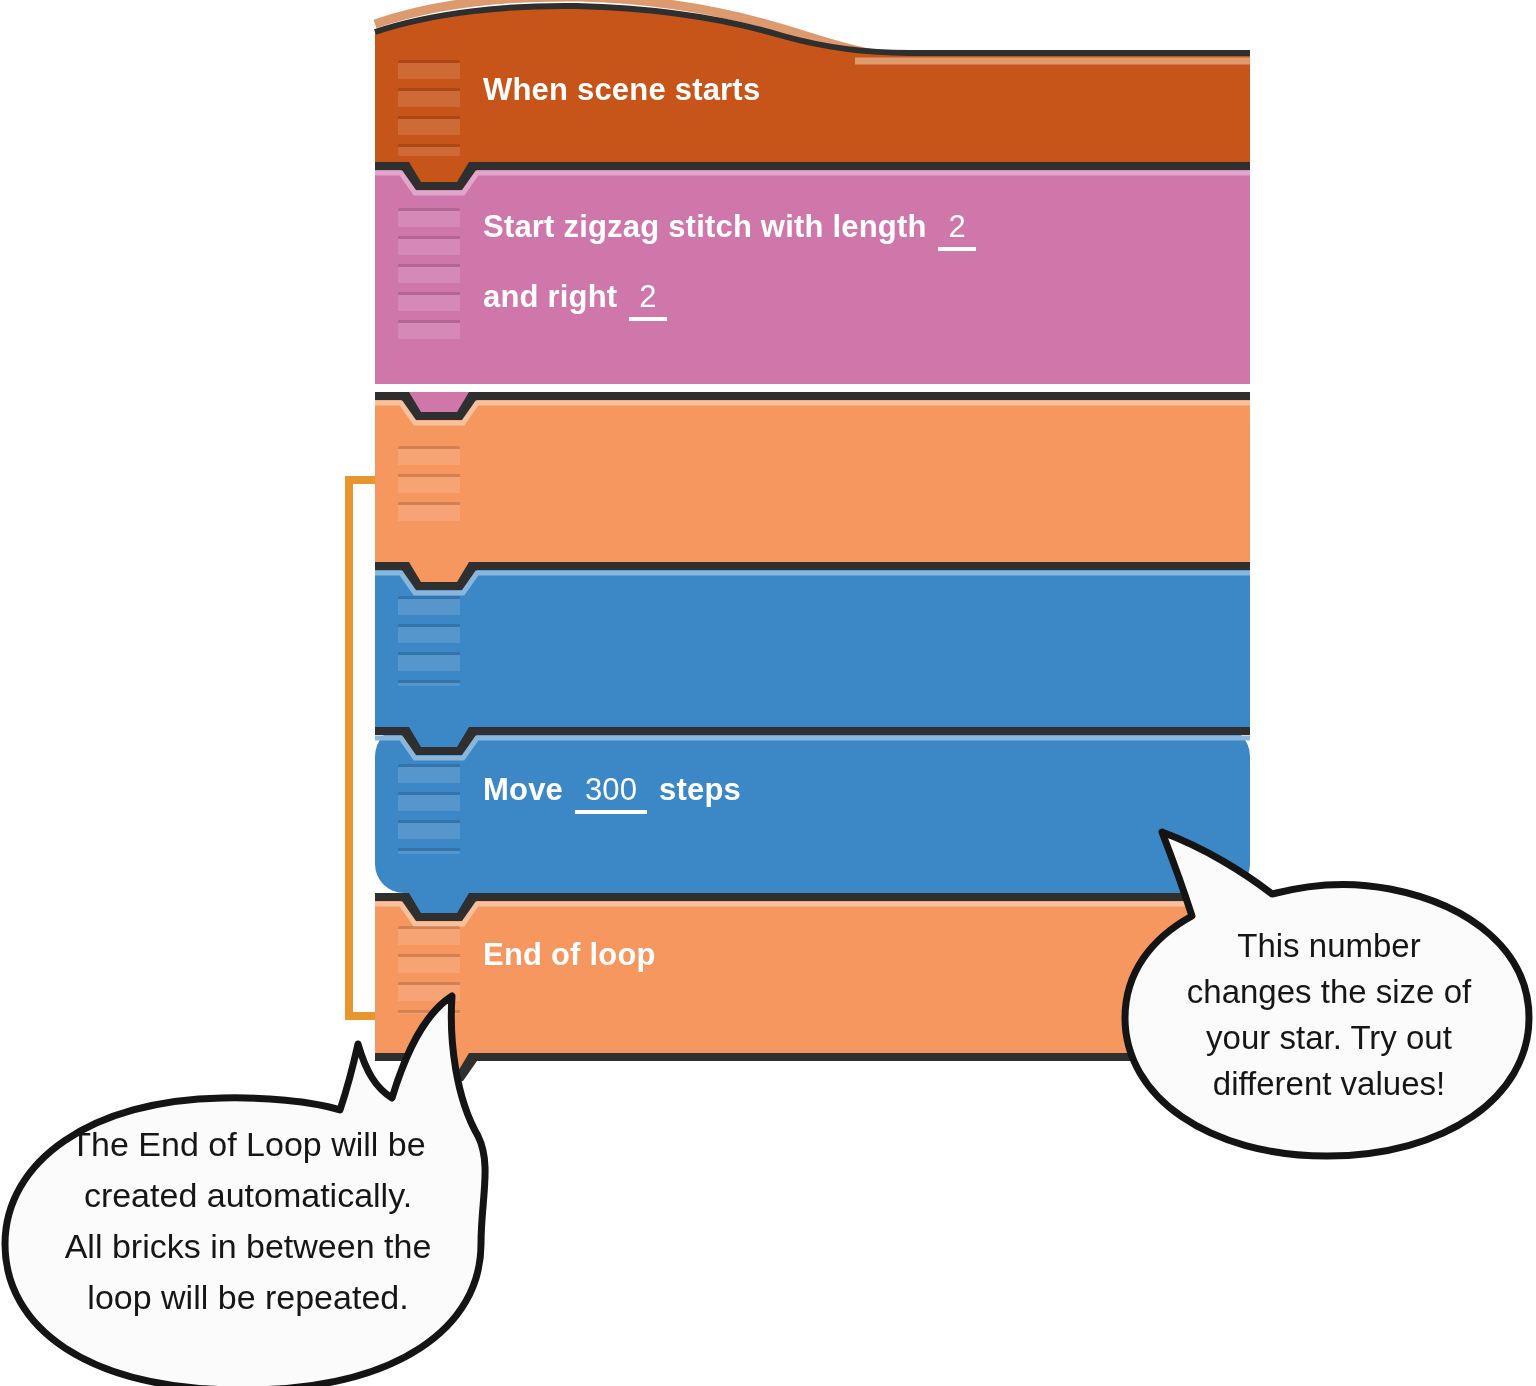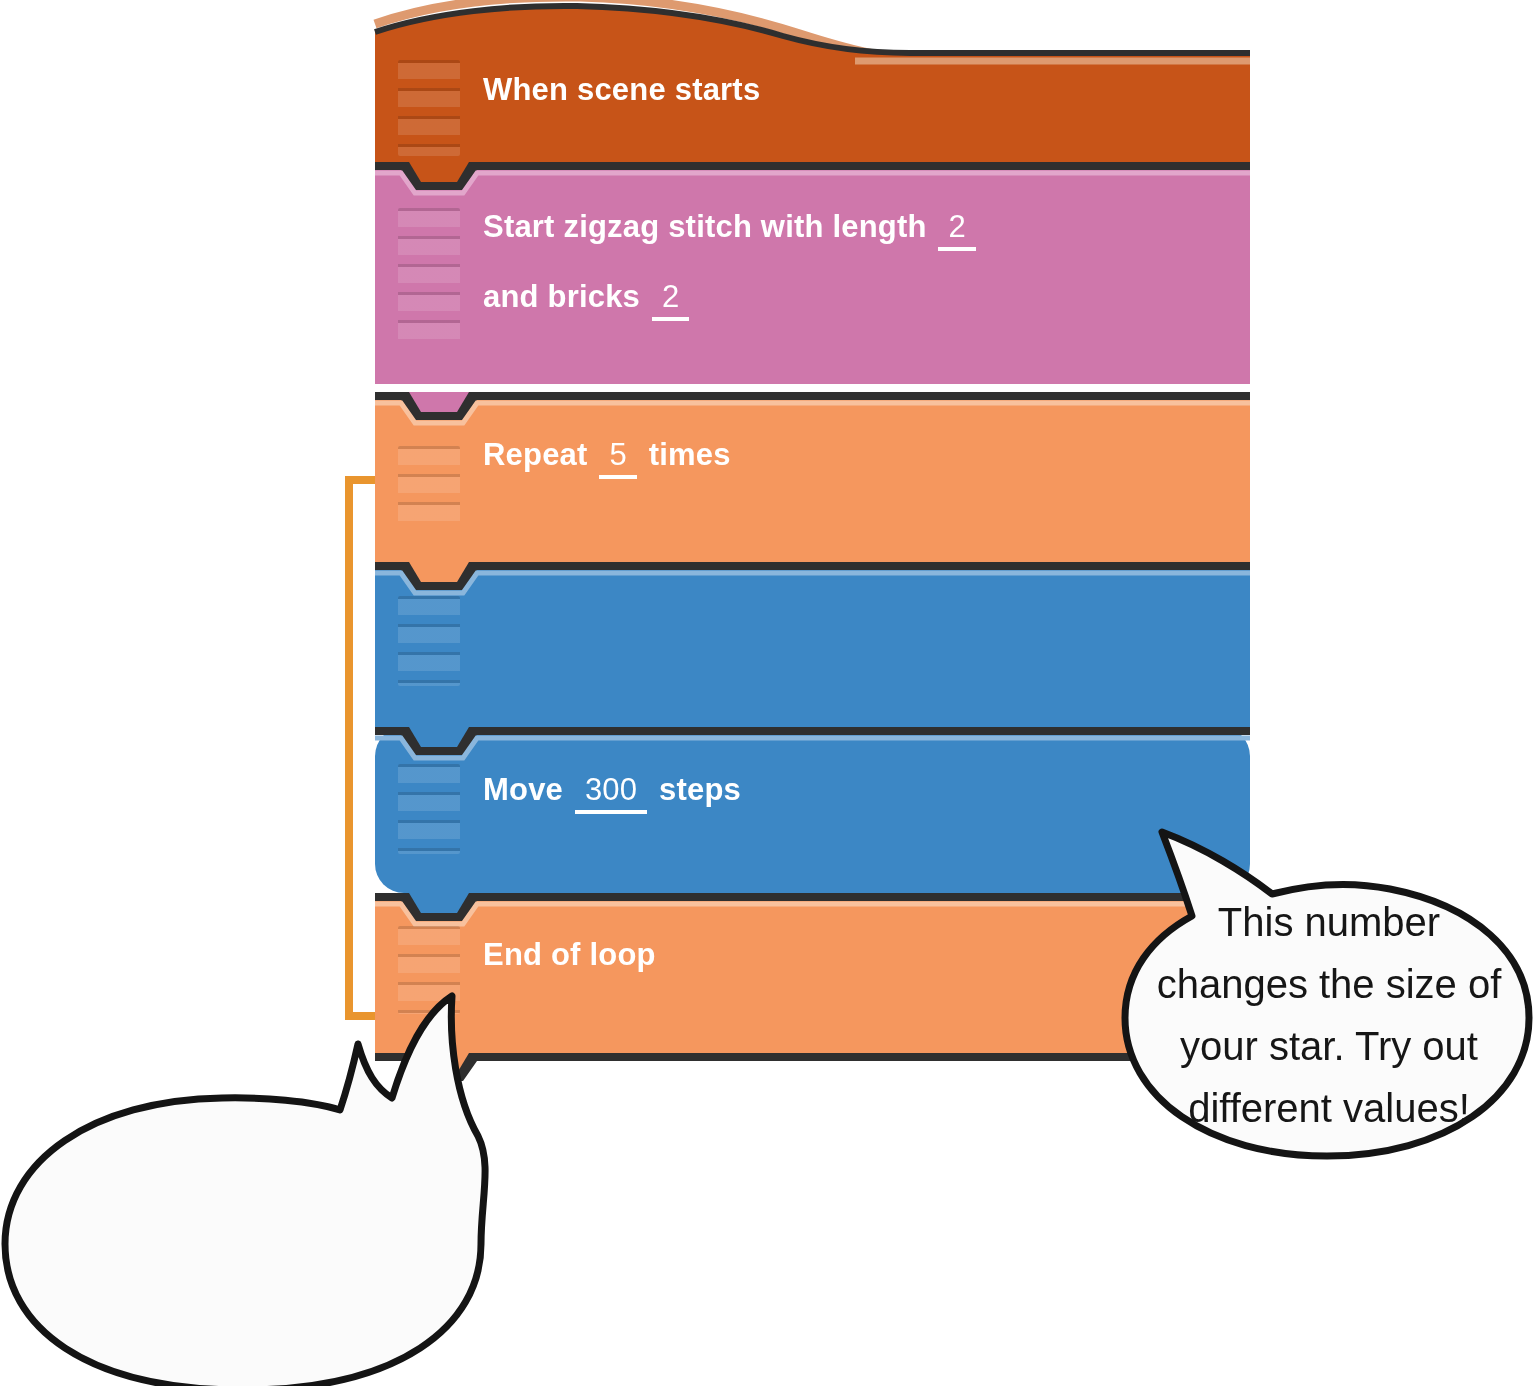--- a/index.html
+++ b/index.html
@@ -54,21 +54,21 @@
     border-bottom:4px solid #ffffff;
     padding:0 10px 5px 10px;margin:0 3px;line-height:31px;
   }
   
   .callout-svg{position:absolute;left:0;top:0;width:1536px;height:1386px;z-index:3;pointer-events:none;}
   .callout-text{
     position:absolute;z-index:4;display:flex;align-items:center;justify-content:center;
     text-align:center;white-space:pre-line;color:#161616;
   }
   .callout-left{left:22px;top:1112px;width:452px;height:218px;font-size:34px;line-height:51px;}
-  .callout-right{left:1133px;top:915px;width:392px;height:200px;font-size:40px;line-height:62px;}
+  .callout-right{left:1133px;top:915px;width:392px;height:200px;font-size:33px;line-height:46px;}
 </style>
 </head>
 <body>
 
 <div class="canvas">
 
   <div class="loop-bracket"></div>
 
   <div class="script">
 
@@ -88,37 +88,32 @@
         <path d="M0,0 H875 V8 H102 L88,28 H40 L26,8 H0 Z" fill="#2F2F2F"></path>
         <path d="M0,11 H26 L40,31 H88 L102,11 H875" fill="none" stroke="#E2A6CB" stroke-width="5"></path>
         <path d="M34,0 H94 L82,20 H46 Z" fill="#C75418"></path>
       </svg>
       <div class="grips g2"></div>
       <div class="label lb2a">
         <span>Start zigzag stitch with length</span>
         <span class="val">2</span>
       </div>
       <div class="label lb2b">
-        <span>and bricks</span>
+        <span>and right</span>
         <span class="val">2</span>
       </div>
     </div>
 
     <div class="brick b3">
       <svg class="joint" viewBox="0 0 875 36">
         <path d="M0,0 H875 V8 H102 L88,28 H40 L26,8 H0 Z" fill="#2F2F2F"></path>
         <path d="M0,11 H26 L40,31 H88 L102,11 H875" fill="none" stroke="#F8C19D" stroke-width="5"></path>
         <path d="M34,0 H94 L82,20 H46 Z" fill="#CF77AB"></path>
       </svg>
       <div class="grips g3"></div>
-      <div class="label lbmid">
-        <span>Repeat</span>
-        <span class="val">5</span>
-        <span>times</span>
-      </div>
     </div>
 
     <div class="brick b4">
       <svg class="joint" viewBox="0 0 875 36">
         <path d="M0,0 H875 V8 H102 L88,28 H40 L26,8 H0 Z" fill="#2F2F2F"></path>
         <path d="M0,11 H26 L40,31 H88 L102,11 H875" fill="none" stroke="#8AB6DC" stroke-width="5"></path>
         <path d="M34,0 H94 L82,20 H46 Z" fill="#F5975E"></path>
       </svg>
       <div class="grips g4"></div>
     </div>
@@ -171,18 +166,22 @@
       M1162,832
       C1205,848 1245,873 1272,894
       C1310,884 1350,881 1390,889
       C1472,905 1529,952 1529,1018
       C1529,1097 1445,1156 1327,1156
       C1209,1156 1125,1097 1125,1018
       C1125,972 1152,938 1192,916
       C1183,888 1172,858 1162,832 Z" fill="#FBFBFB" stroke="#141414" stroke-width="7" stroke-linejoin="round"></path>
   </svg>
 
+  <div class="callout-text callout-left">The End of Loop will be
+created automatically.
+All bricks in between the
+loop will be repeated.</div>
   <div class="callout-text callout-right">This number
 changes the size of
 your star. Try out
 different values!</div>
 
 </div>
 
 </body></html>

